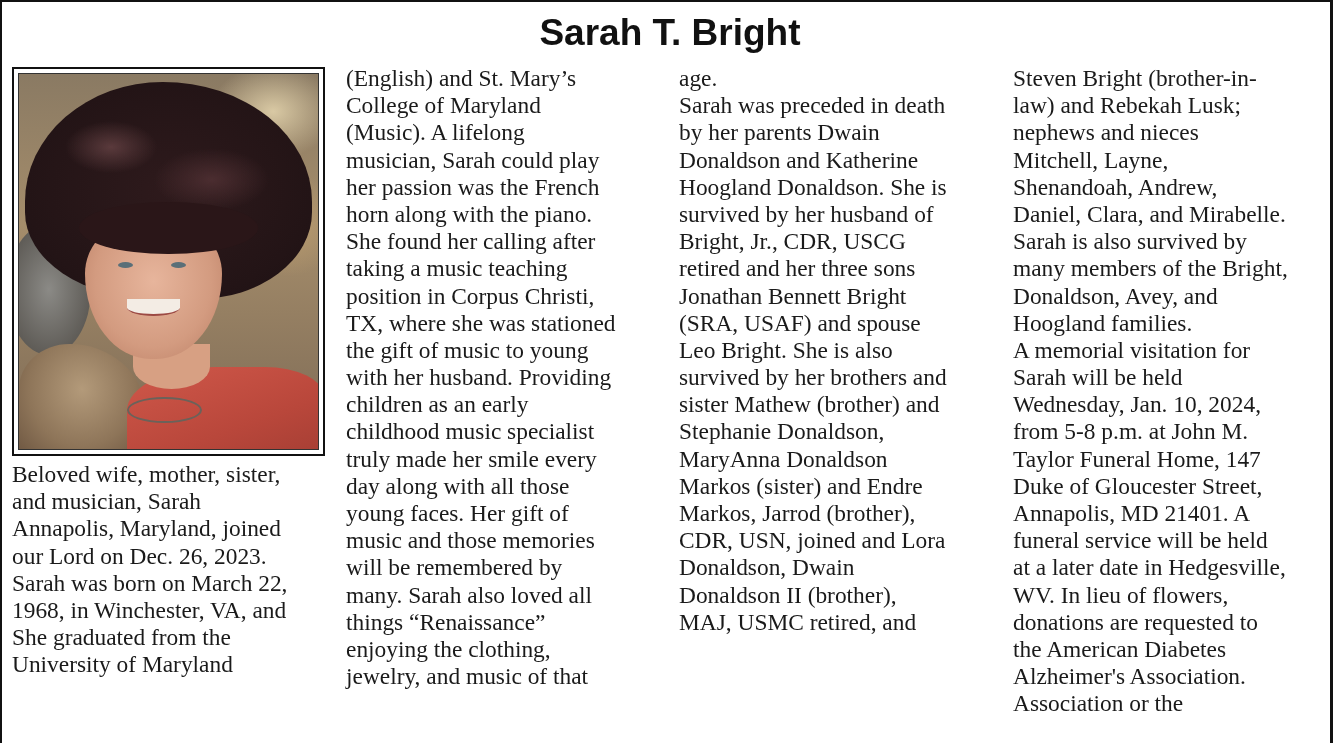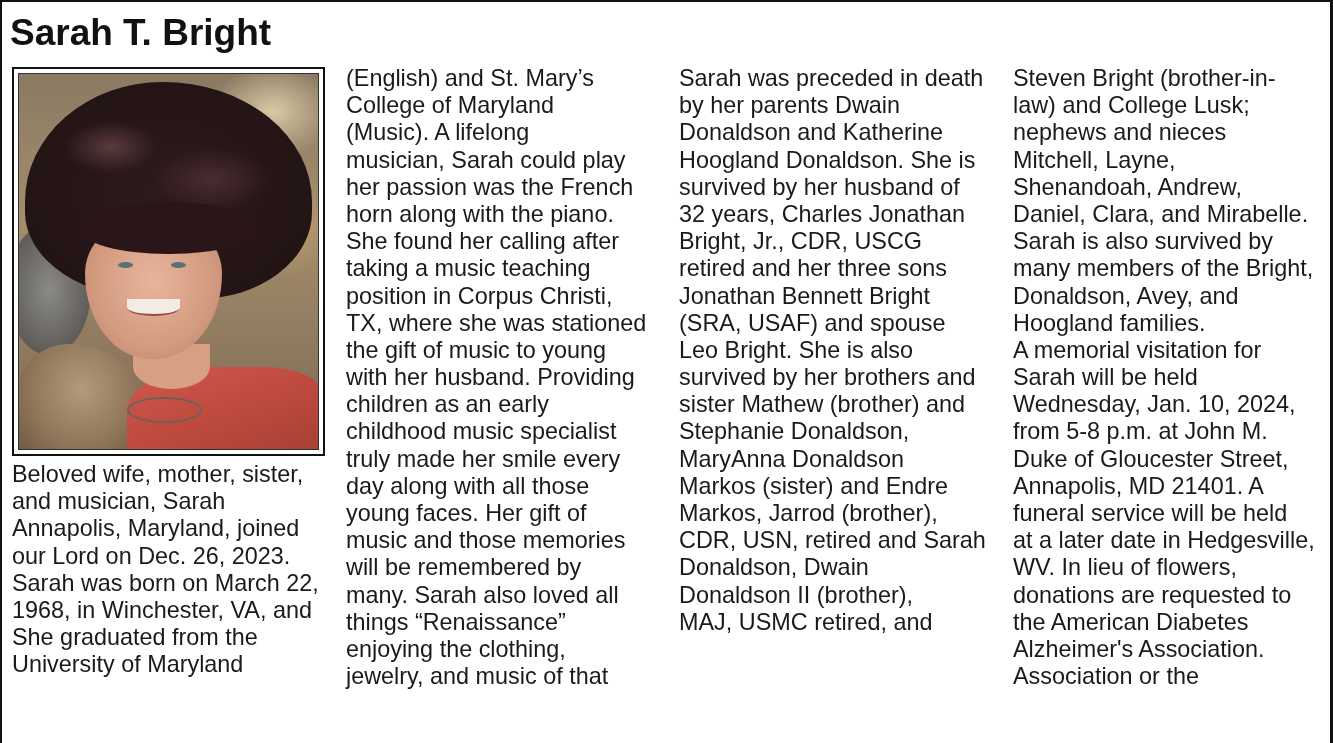--- a/index.html
+++ b/index.html
@@ -4,27 +4,27 @@
   <style>
     html, body { margin: 0; padding: 0; background: #ffffff; }
     body { width: 1333px; height: 743px; overflow: hidden; position: relative; }
     .page {
       position: absolute; left: 0; top: 0; width: 1333px; height: 760px;
       box-sizing: border-box;
       border-left: 2px solid #111; border-right: 3px solid #111; border-top: 2px solid #111;
       background: #fff;
     }
     .title {
-      position: absolute; left: 8px; right: 0; top: 8px; 
+      position: absolute; left: 8px; right: 0; top: 8px; text-align: center;
       font-family: "Liberation Sans", sans-serif; font-weight: bold;
       font-size: 37px; line-height: 46px; color: #111; letter-spacing: 0px;
     }
     .col {
       position: absolute; top: 63px;
-      font-family: Liberation Sans, sans-serif; font-size: 23.4px; line-height: 27.2px;
+      font-family: Liberation Serif, serif; font-size: 23.4px; line-height: 27.2px;
       color: #1a1a1a; white-space: nowrap;
     }
     .col .ln { display: block; height: 27.2px; }
     .col1-text { left: 10px; top: 459px; }
     .col2 { left: 344px; }
     .col3 { left: 677px; }
     .col4 { left: 1011px; }
 
     .photo-frame {
       position: absolute; left: 10px; top: 65px; width: 313px; height: 389px;
@@ -138,58 +138,59 @@
     <span class="ln">young faces. Her gift of</span>
     <span class="ln">music and those memories</span>
     <span class="ln">will be remembered by</span>
     <span class="ln">many. Sarah also loved all</span>
     <span class="ln">things “Renaissance”</span>
     <span class="ln">enjoying the clothing,</span>
     <span class="ln">jewelry, and music of that</span>
   </div>
 
   <div class="col col3">
+    <span class="ln">age.</span>
     <span class="ln">Sarah was preceded in death</span>
     <span class="ln">by her parents Dwain</span>
     <span class="ln">Donaldson and Katherine</span>
     <span class="ln">Hoogland Donaldson. She is</span>
     <span class="ln">survived by her husband of</span>
-    <span class="ln">32 years, Charles Jonathan</span>
     <span class="ln">Bright, Jr., CDR, USCG</span>
     <span class="ln">retired and her three sons</span>
     <span class="ln">Jonathan Bennett Bright</span>
     <span class="ln">(SRA, USAF) and spouse</span>
     <span class="ln">Leo Bright. She is also</span>
     <span class="ln">survived by her brothers and</span>
     <span class="ln">sister Mathew (brother) and</span>
     <span class="ln">Stephanie Donaldson,</span>
     <span class="ln">MaryAnna Donaldson</span>
     <span class="ln">Markos (sister) and Endre</span>
     <span class="ln">Markos, Jarrod (brother),</span>
-    <span class="ln">CDR, USN, retired and Sarah</span>
+    <span class="ln">CDR, USN, joined and Lora</span>
     <span class="ln">Donaldson, Dwain</span>
     <span class="ln">Donaldson II (brother),</span>
     <span class="ln">MAJ, USMC retired, and</span>
   </div>
 
   <div class="col col4">
     <span class="ln">Steven Bright (brother-in-</span>
-    <span class="ln">law) and College Lusk;</span>
+    <span class="ln">law) and Rebekah Lusk;</span>
     <span class="ln">nephews and nieces</span>
     <span class="ln">Mitchell, Layne,</span>
     <span class="ln">Shenandoah, Andrew,</span>
     <span class="ln">Daniel, Clara, and Mirabelle.</span>
     <span class="ln">Sarah is also survived by</span>
     <span class="ln">many members of the Bright,</span>
     <span class="ln">Donaldson, Avey, and</span>
     <span class="ln">Hoogland families.</span>
     <span class="ln">A memorial visitation for</span>
     <span class="ln">Sarah will be held</span>
     <span class="ln">Wednesday, Jan. 10, 2024,</span>
     <span class="ln">from 5-8 p.m. at John M.</span>
+    <span class="ln">Taylor Funeral Home, 147</span>
     <span class="ln">Duke of Gloucester Street,</span>
     <span class="ln">Annapolis, MD 21401. A</span>
     <span class="ln">funeral service will be held</span>
     <span class="ln">at a later date in Hedgesville,</span>
     <span class="ln">WV. In lieu of flowers,</span>
     <span class="ln">donations are requested to</span>
     <span class="ln">the American Diabetes</span>
     <span class="ln">Alzheimer's Association.</span>
     <span class="ln">Association or the</span>
   </div>

